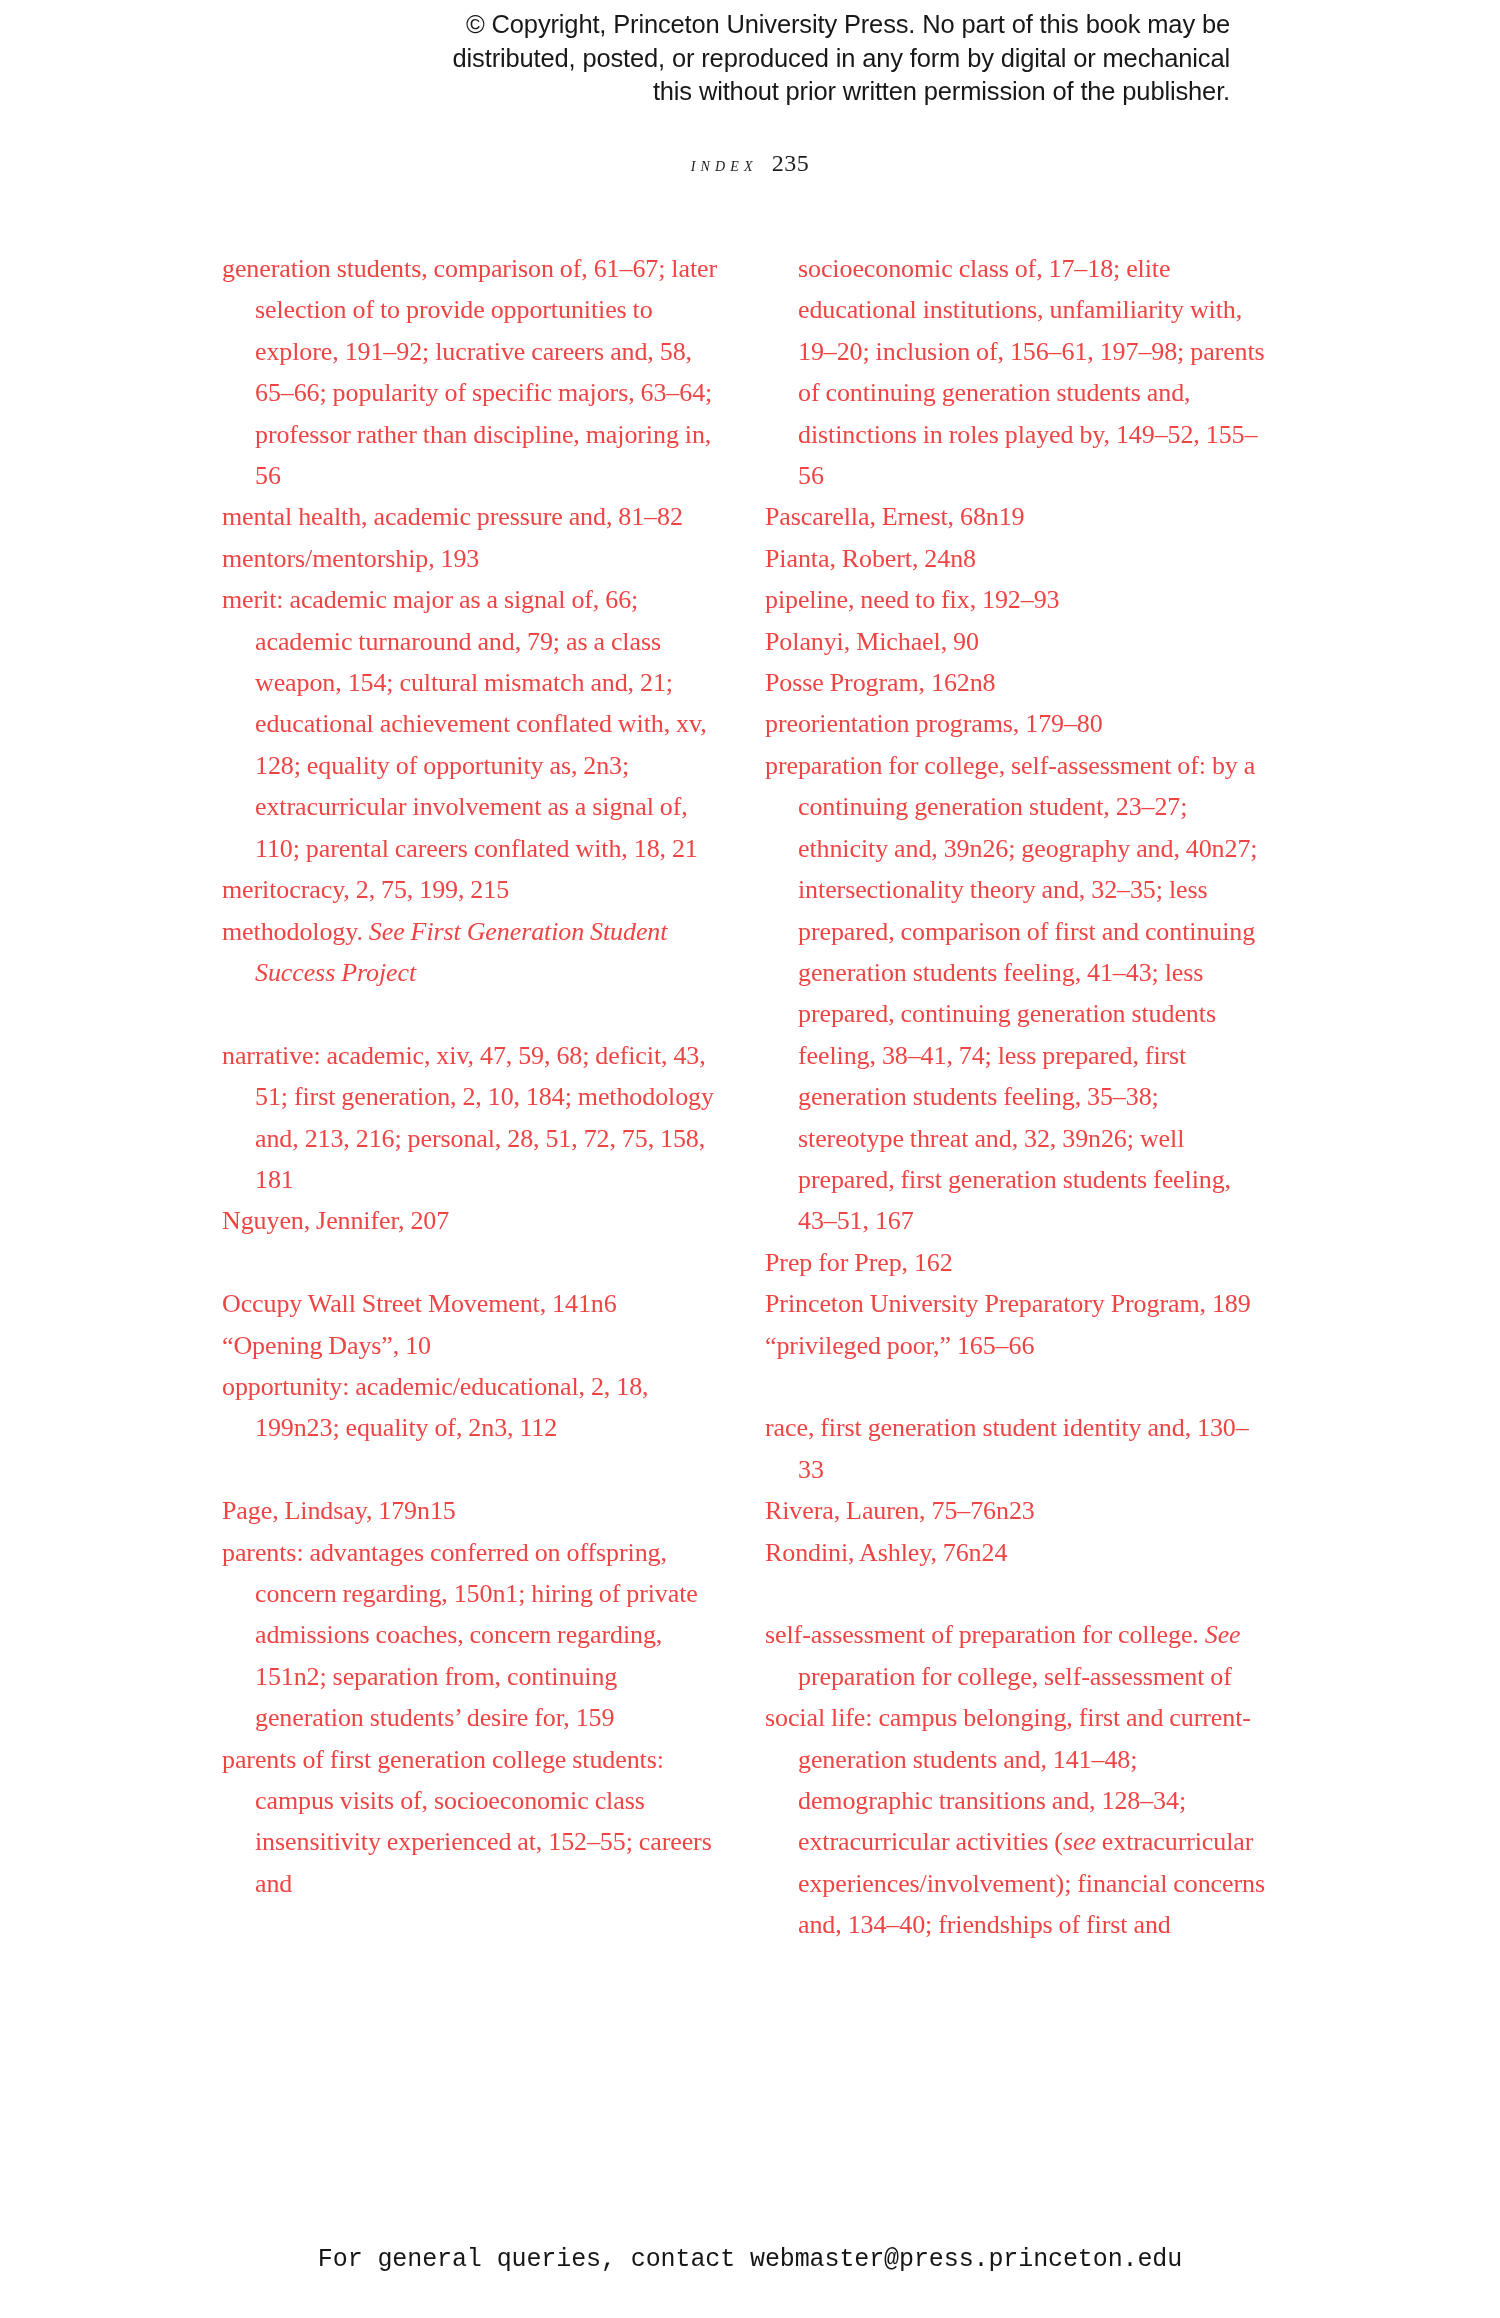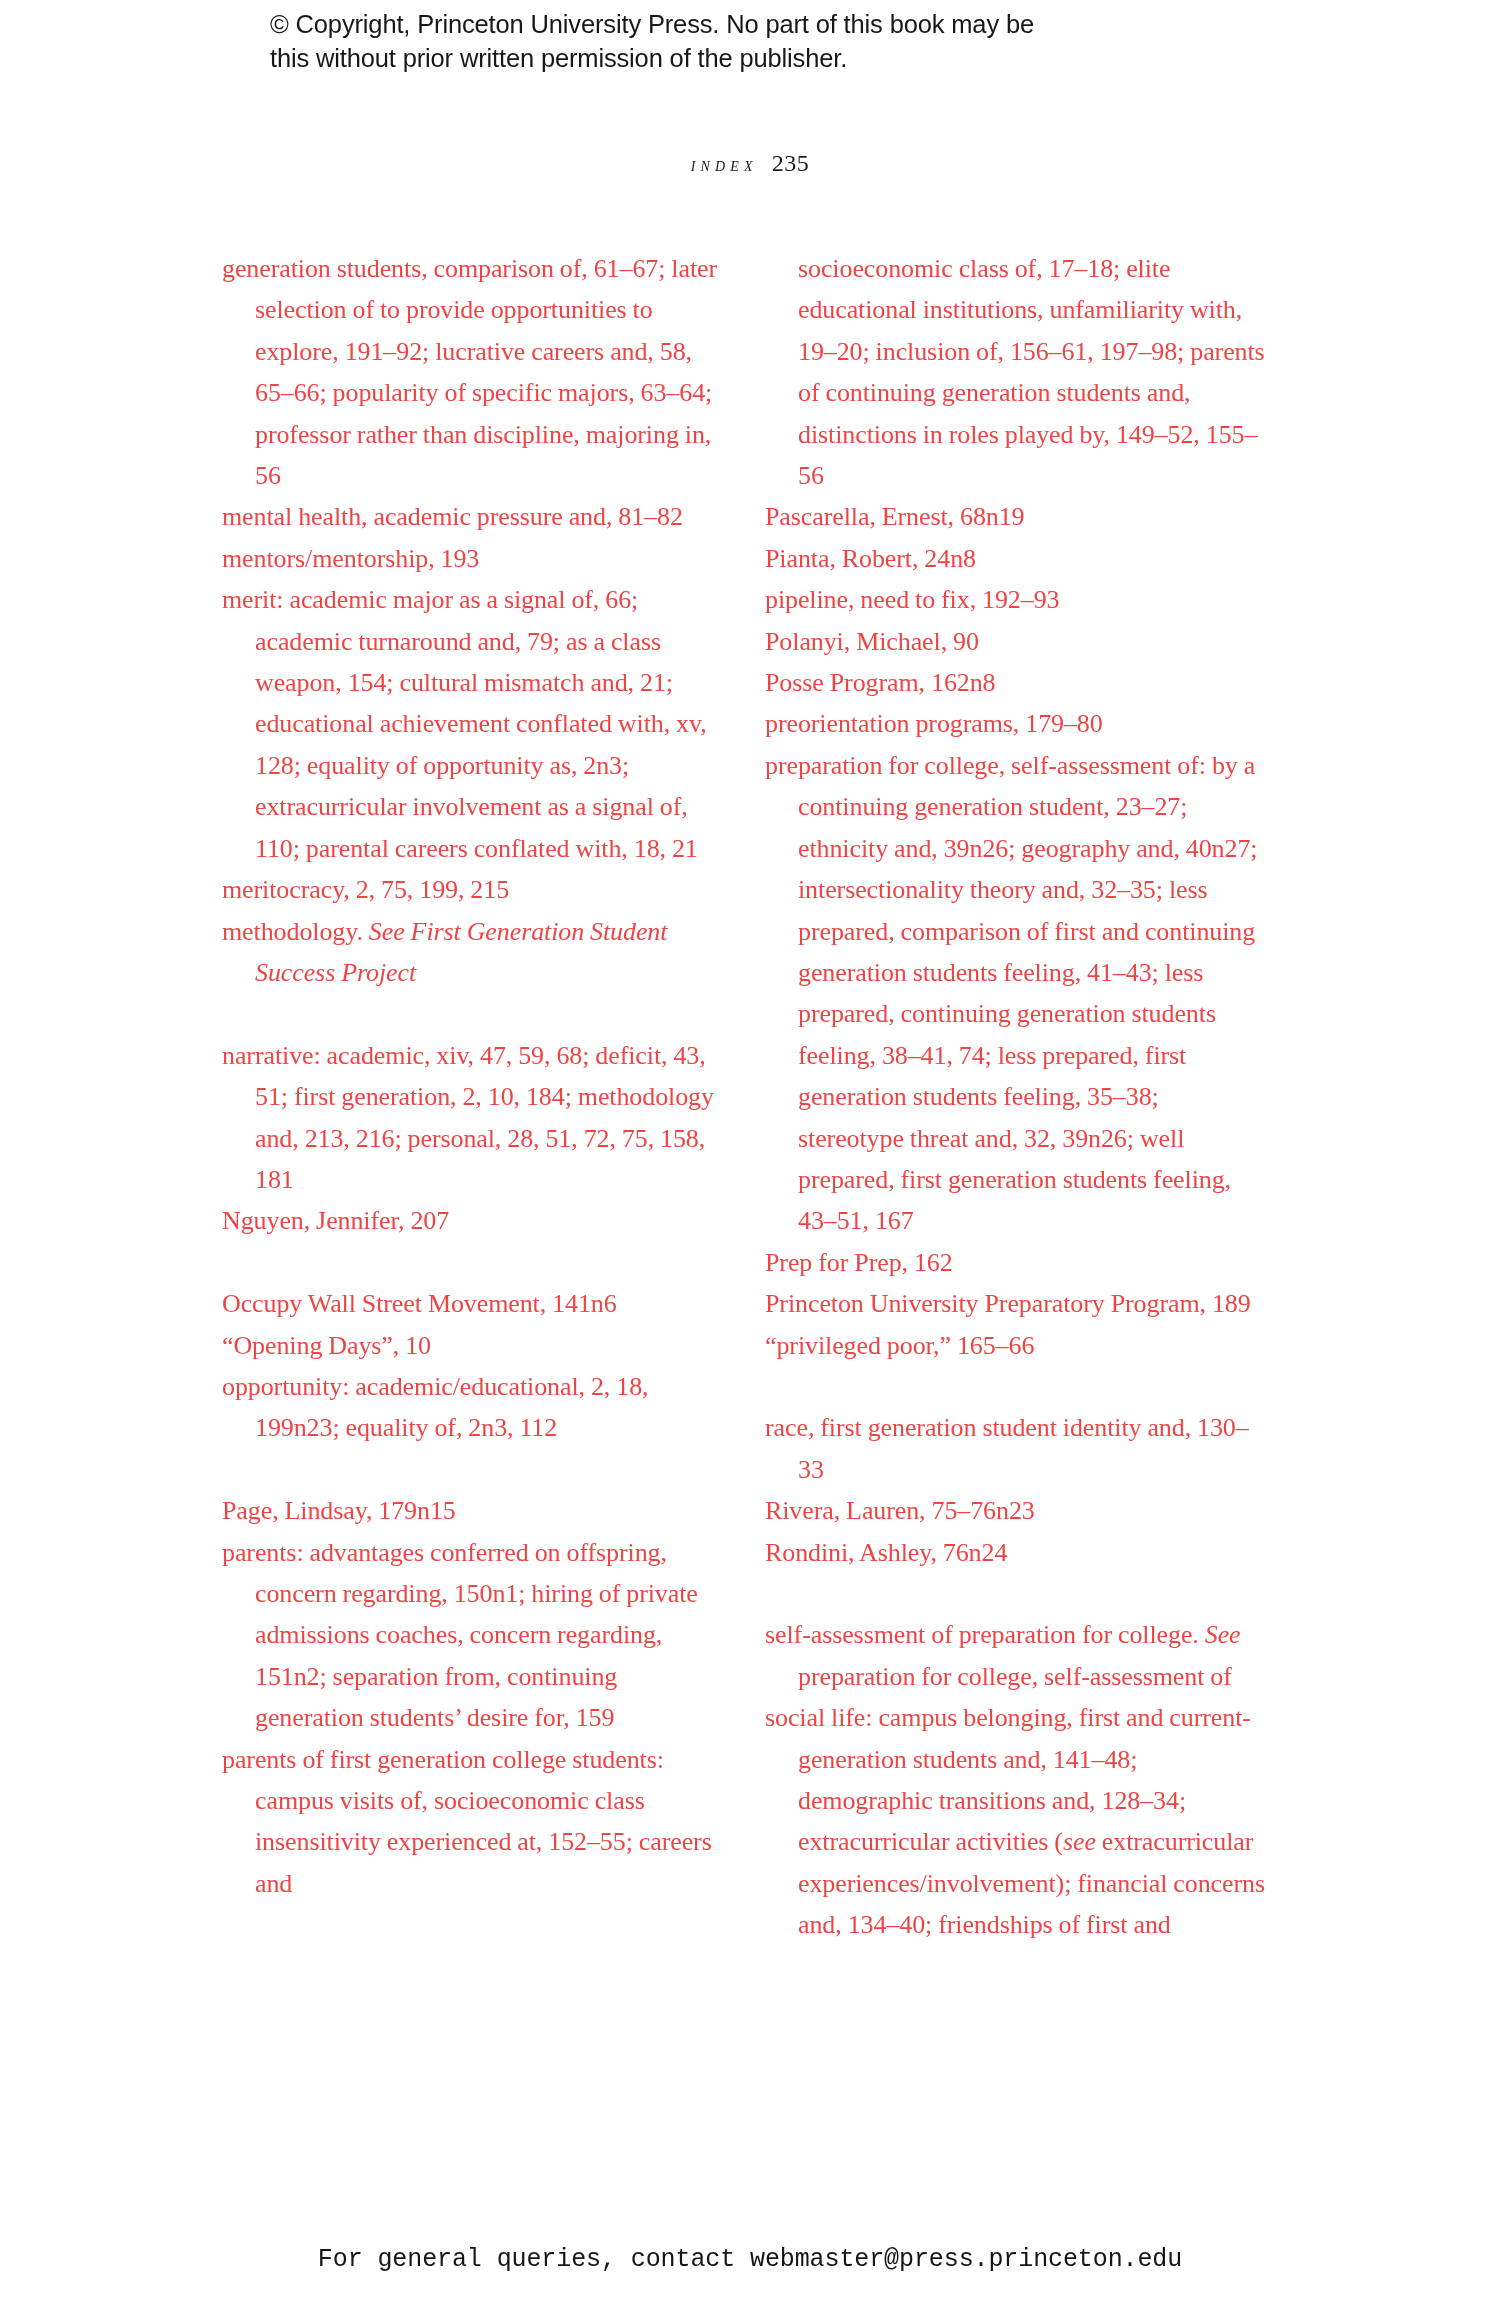--- a/index.html
+++ b/index.html
@@ -22,21 +22,21 @@
     left: 270px;
     top: 8px;
     width: 960px;
     font-family: "Liberation Sans", "DejaVu Sans", sans-serif;
     font-size: 25.5px;
     line-height: 33.5px;
     color: #18181a;
     letter-spacing: -0.15px;
     text-align: left;
   }
-  #copyright-notice .cline { display: block; white-space: nowrap; }
+  #copyright-notice .cline { display: block; white-space: nowrap; text-align: right; }
 
   
   #running-head {
     position: absolute;
     left: 0;
     top: 150px;
     width: 1500px;
     text-align: center;
     font-size: 22px;
     color: #1c1c1e;
@@ -96,20 +96,21 @@
     font-size: 25px;
     color: #161618;
     letter-spacing: -0.1px;
   }
 </style>
 </head>
 <body>
 
 <div id="copyright-notice">
   <span class="cline">© Copyright, Princeton University Press. No part of this book may be</span>
+  <span class="cline">distributed, posted, or reproduced in any form by digital or mechanical</span>
   <span class="cline">this without prior written permission of the publisher.</span>
 </div>
 
 <div id="running-head">
   <span class="rh-label">INDEX</span><span class="rh-page">235</span>
 </div>
 
 <div id="index-body">
   <div class="index-column" id="index-column-left">
       <div class="index-entry">generation students, comparison of, 61–67; later selection of to provide opportunities to explore, 191–92; lucrative careers and, 58, 65–66; popularity of specific majors, 63–64; professor rather than discipline, majoring in, 56</div>

